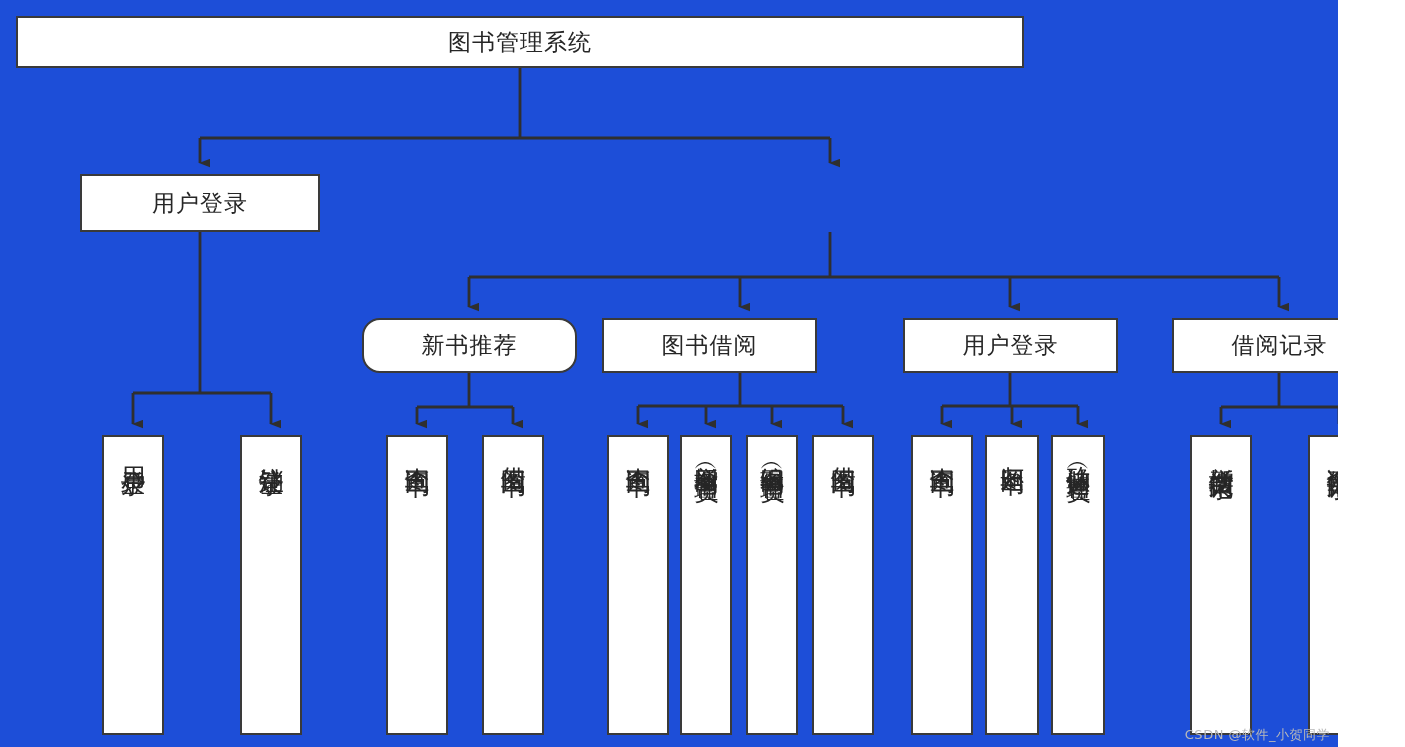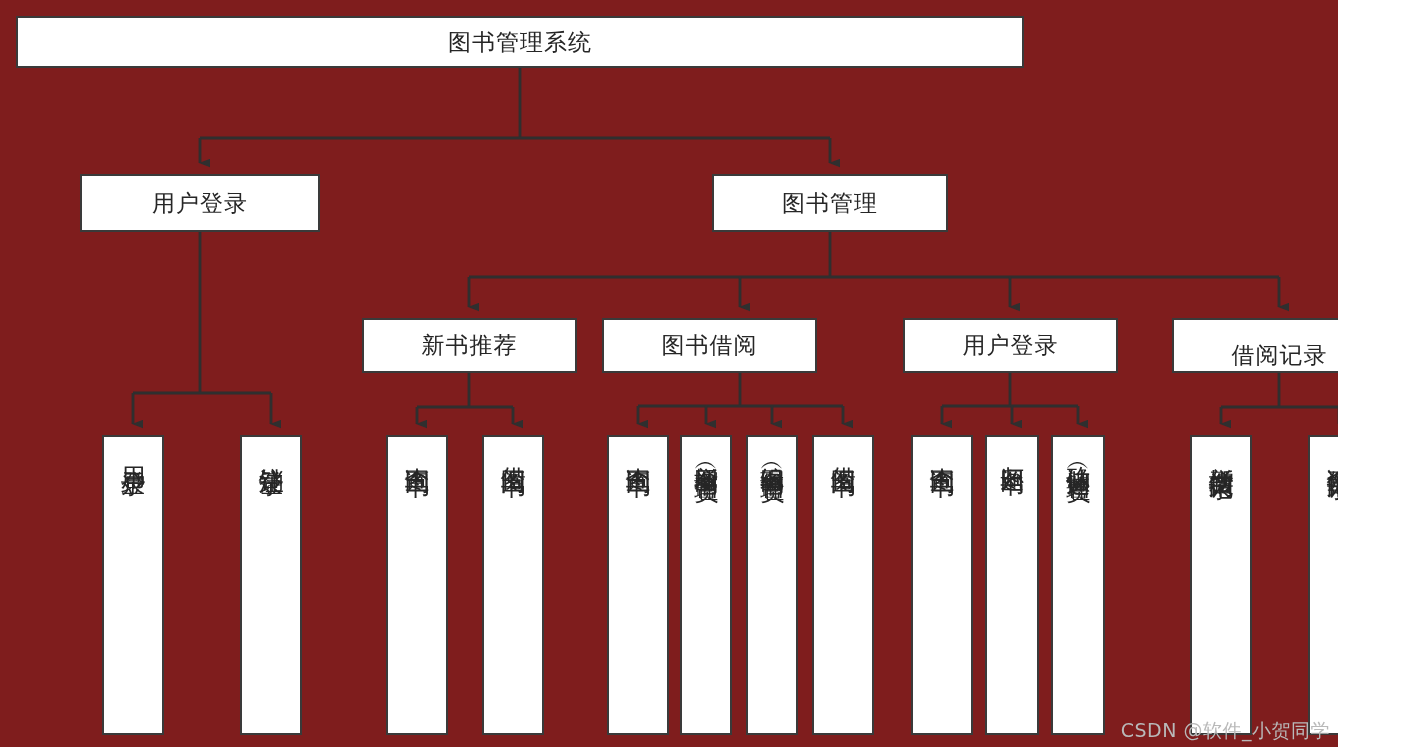--- a/index.html
+++ b/index.html
@@ -4,21 +4,21 @@
 <style>
   html, body {
     margin: 0;
     padding: 0;
     background: #ffffff;
   }
   #canvas {
     position: relative;
     width: 1338px;
     height: 747px;
-    background: #7f1d1d;
+    background: #1d4ed8;
     font-family: "DejaVu Sans", "Liberation Sans", sans-serif;
     overflow: hidden;
   }
   svg#wires {
     position: absolute;
     left: 0;
     top: 0;
     width: 1405px;
     height: 747px;
     pointer-events: none;
@@ -51,21 +51,21 @@
     color: #262626;
     white-space: nowrap;
   }
   .node.vert.mid .vtext {
     font-size: 24px;
   }
   #watermark {
     position: absolute;
     right: 8px;
     bottom: 3px;
-    font-size: 19px;
+    font-size: 13px;
     color: #b9b9b9;
     letter-spacing: 0.5px;
     white-space: nowrap;
     font-family: "DejaVu Sans", "Liberation Sans", sans-serif;
   }
 </style>
 </head>
 <body>
 
 <div id="canvas">
@@ -120,34 +120,31 @@
     </g>
   </svg>
 
   <div class="node horiz" style="left:16px; top:16px; width:1008px; height:52px;">
     <span>图书管理系统</span>
   </div>
 
   <div class="node horiz" style="left:80px; top:174px; width:240px; height:58px;">
     <span>用户登录</span>
   </div>
-  <div class="node horiz" style="left:712px; top:174px; width:236px; height:58px;">
-    <span>图书管理</span>
-  </div>
 
-  <div class="node horiz" style="left:362px; top:318px; width:215px; height:55px;">
+  <div class="node horiz" style="left:362px; top:318px; width:215px; height:55px;border-radius:18px;">
     <span>新书推荐</span>
   </div>
   <div class="node horiz" style="left:602px; top:318px; width:215px; height:55px;">
     <span>图书借阅</span>
   </div>
   <div class="node horiz" style="left:903px; top:318px; width:215px; height:55px;">
     <span>用户登录</span>
   </div>
-  <div class="node horiz" style="left:1172px; top:318px; width:215px; height:55px;align-items:flex-end;">
+  <div class="node horiz" style="left:1172px; top:318px; width:215px; height:55px;">
     <span>借阅记录</span>
   </div>
 
   <div class="node vert" style="left:102px; top:435px; width:62px; height:300px;">
     <span class="vtext">用户登录</span>
   </div>
   <div class="node vert" style="left:240px; top:435px; width:62px; height:300px;">
     <span class="vtext">注销登录</span>
   </div>
 

